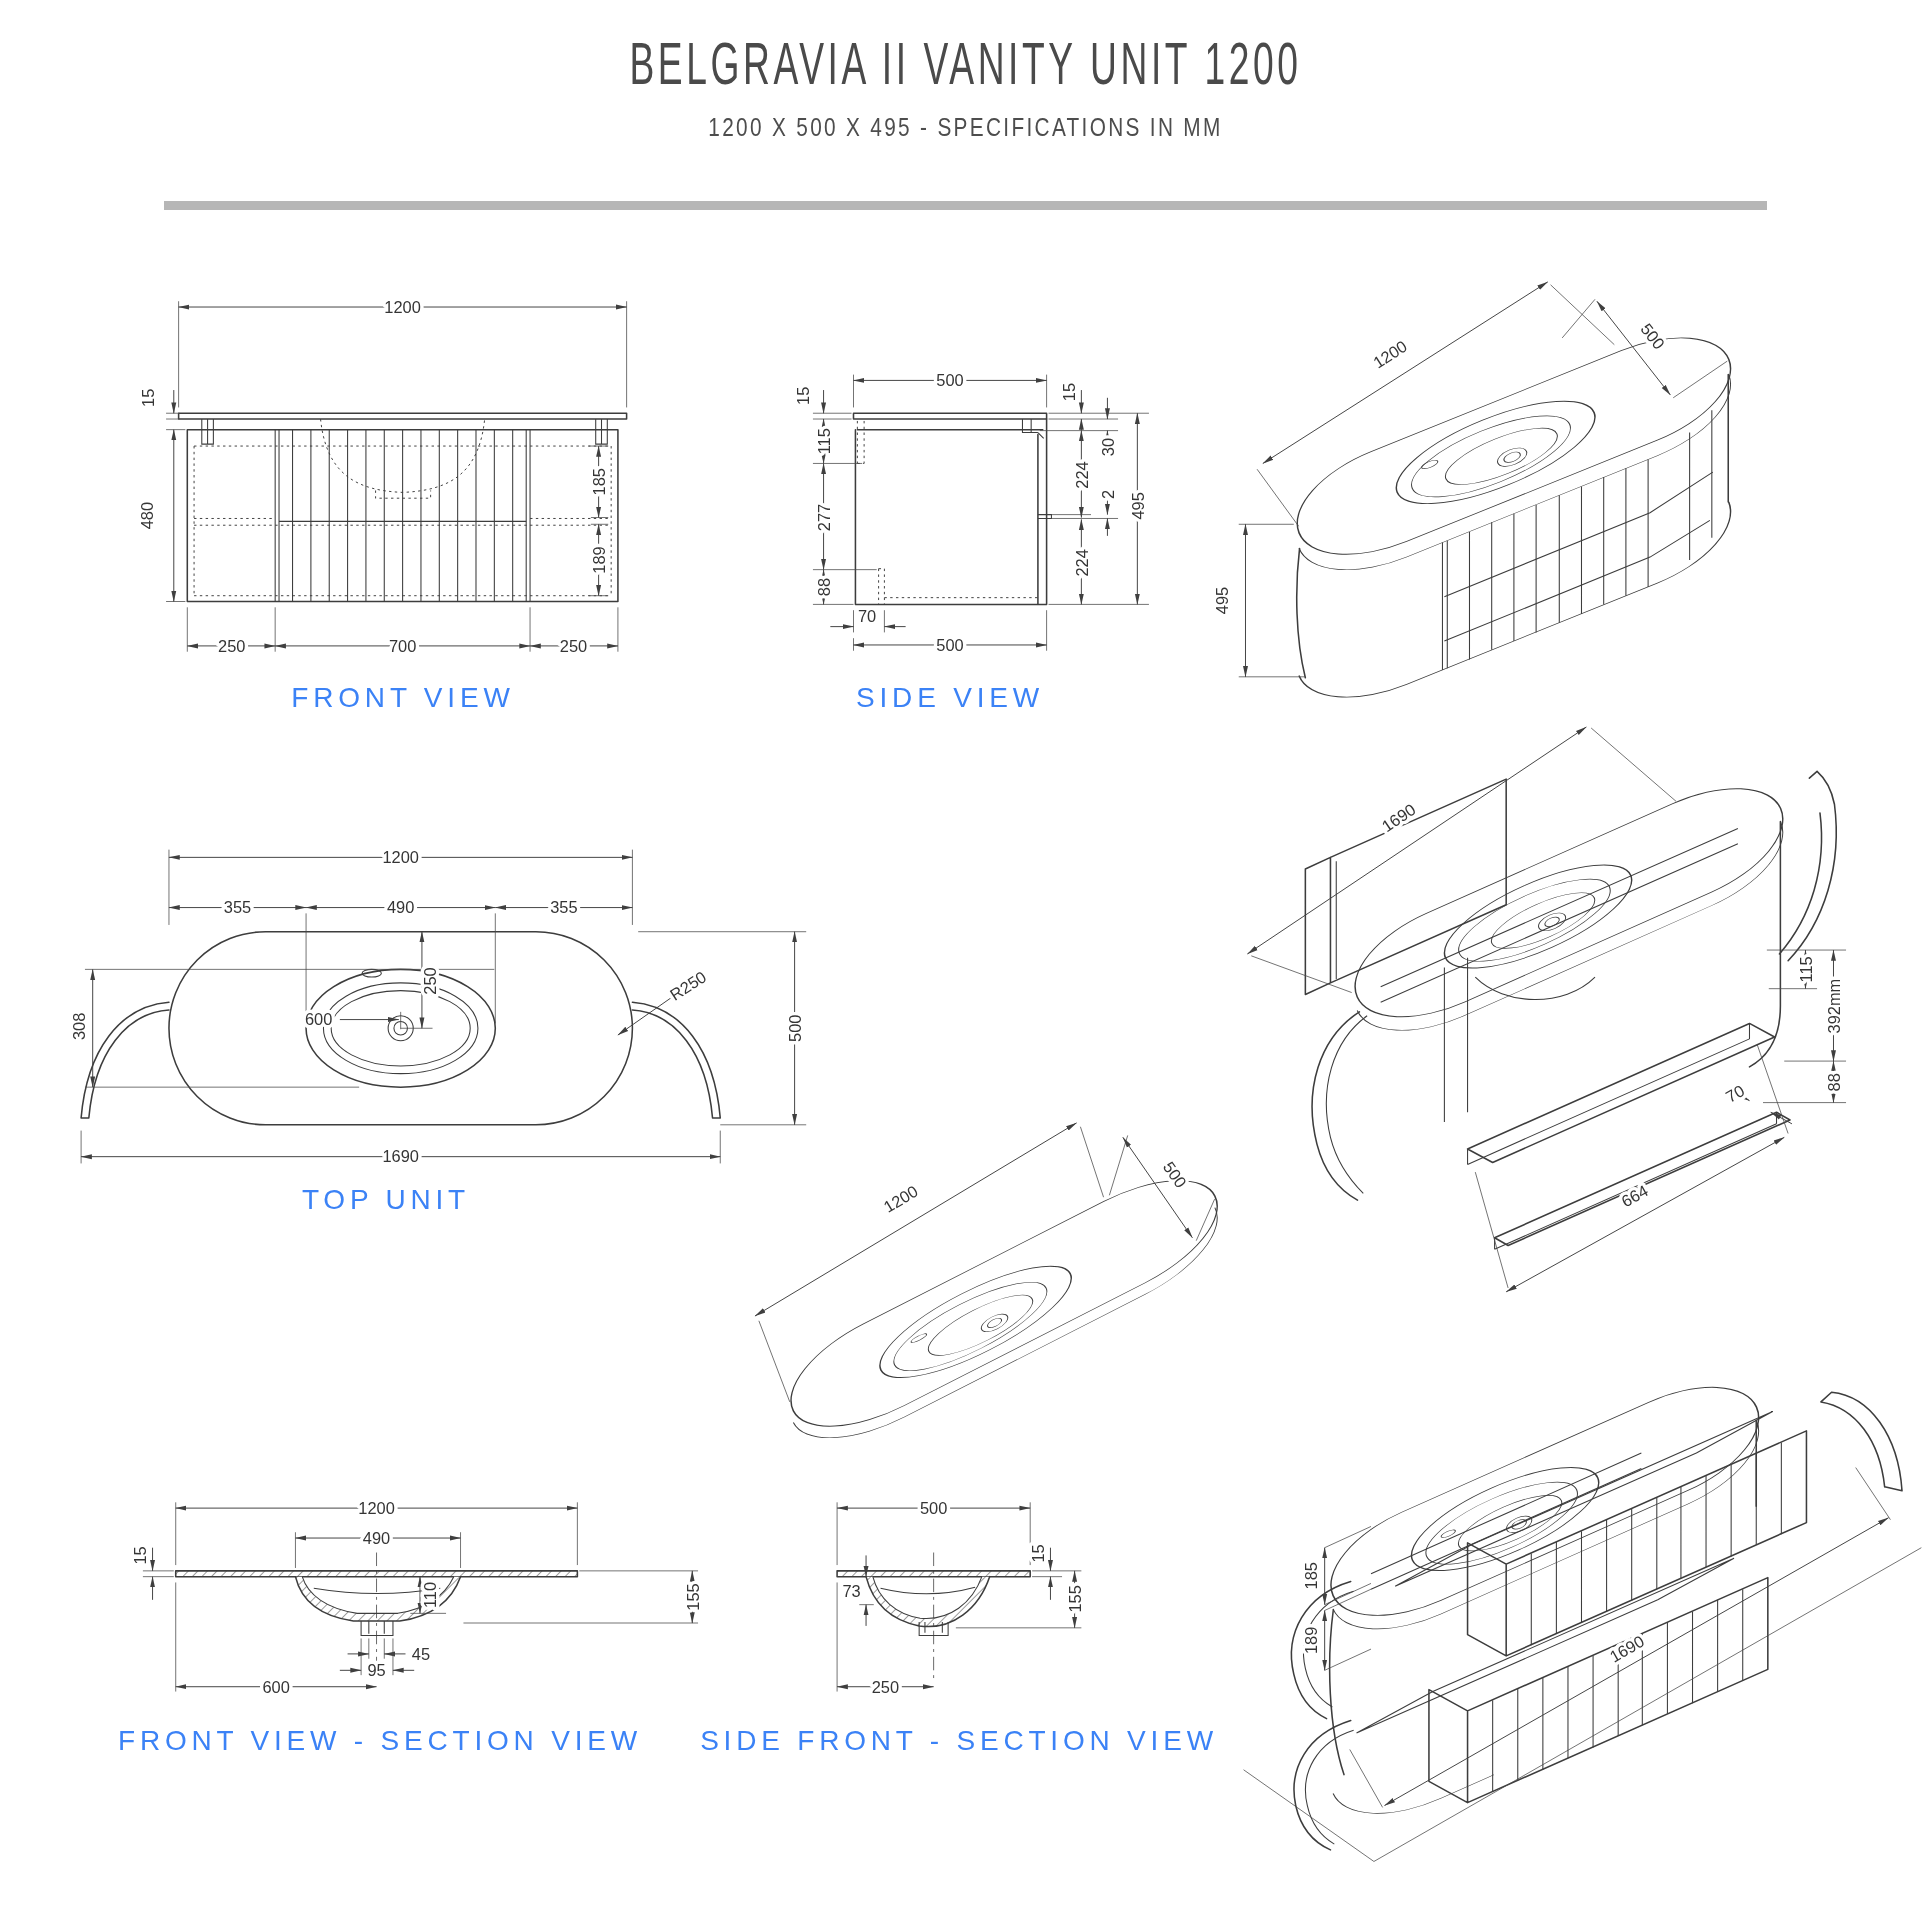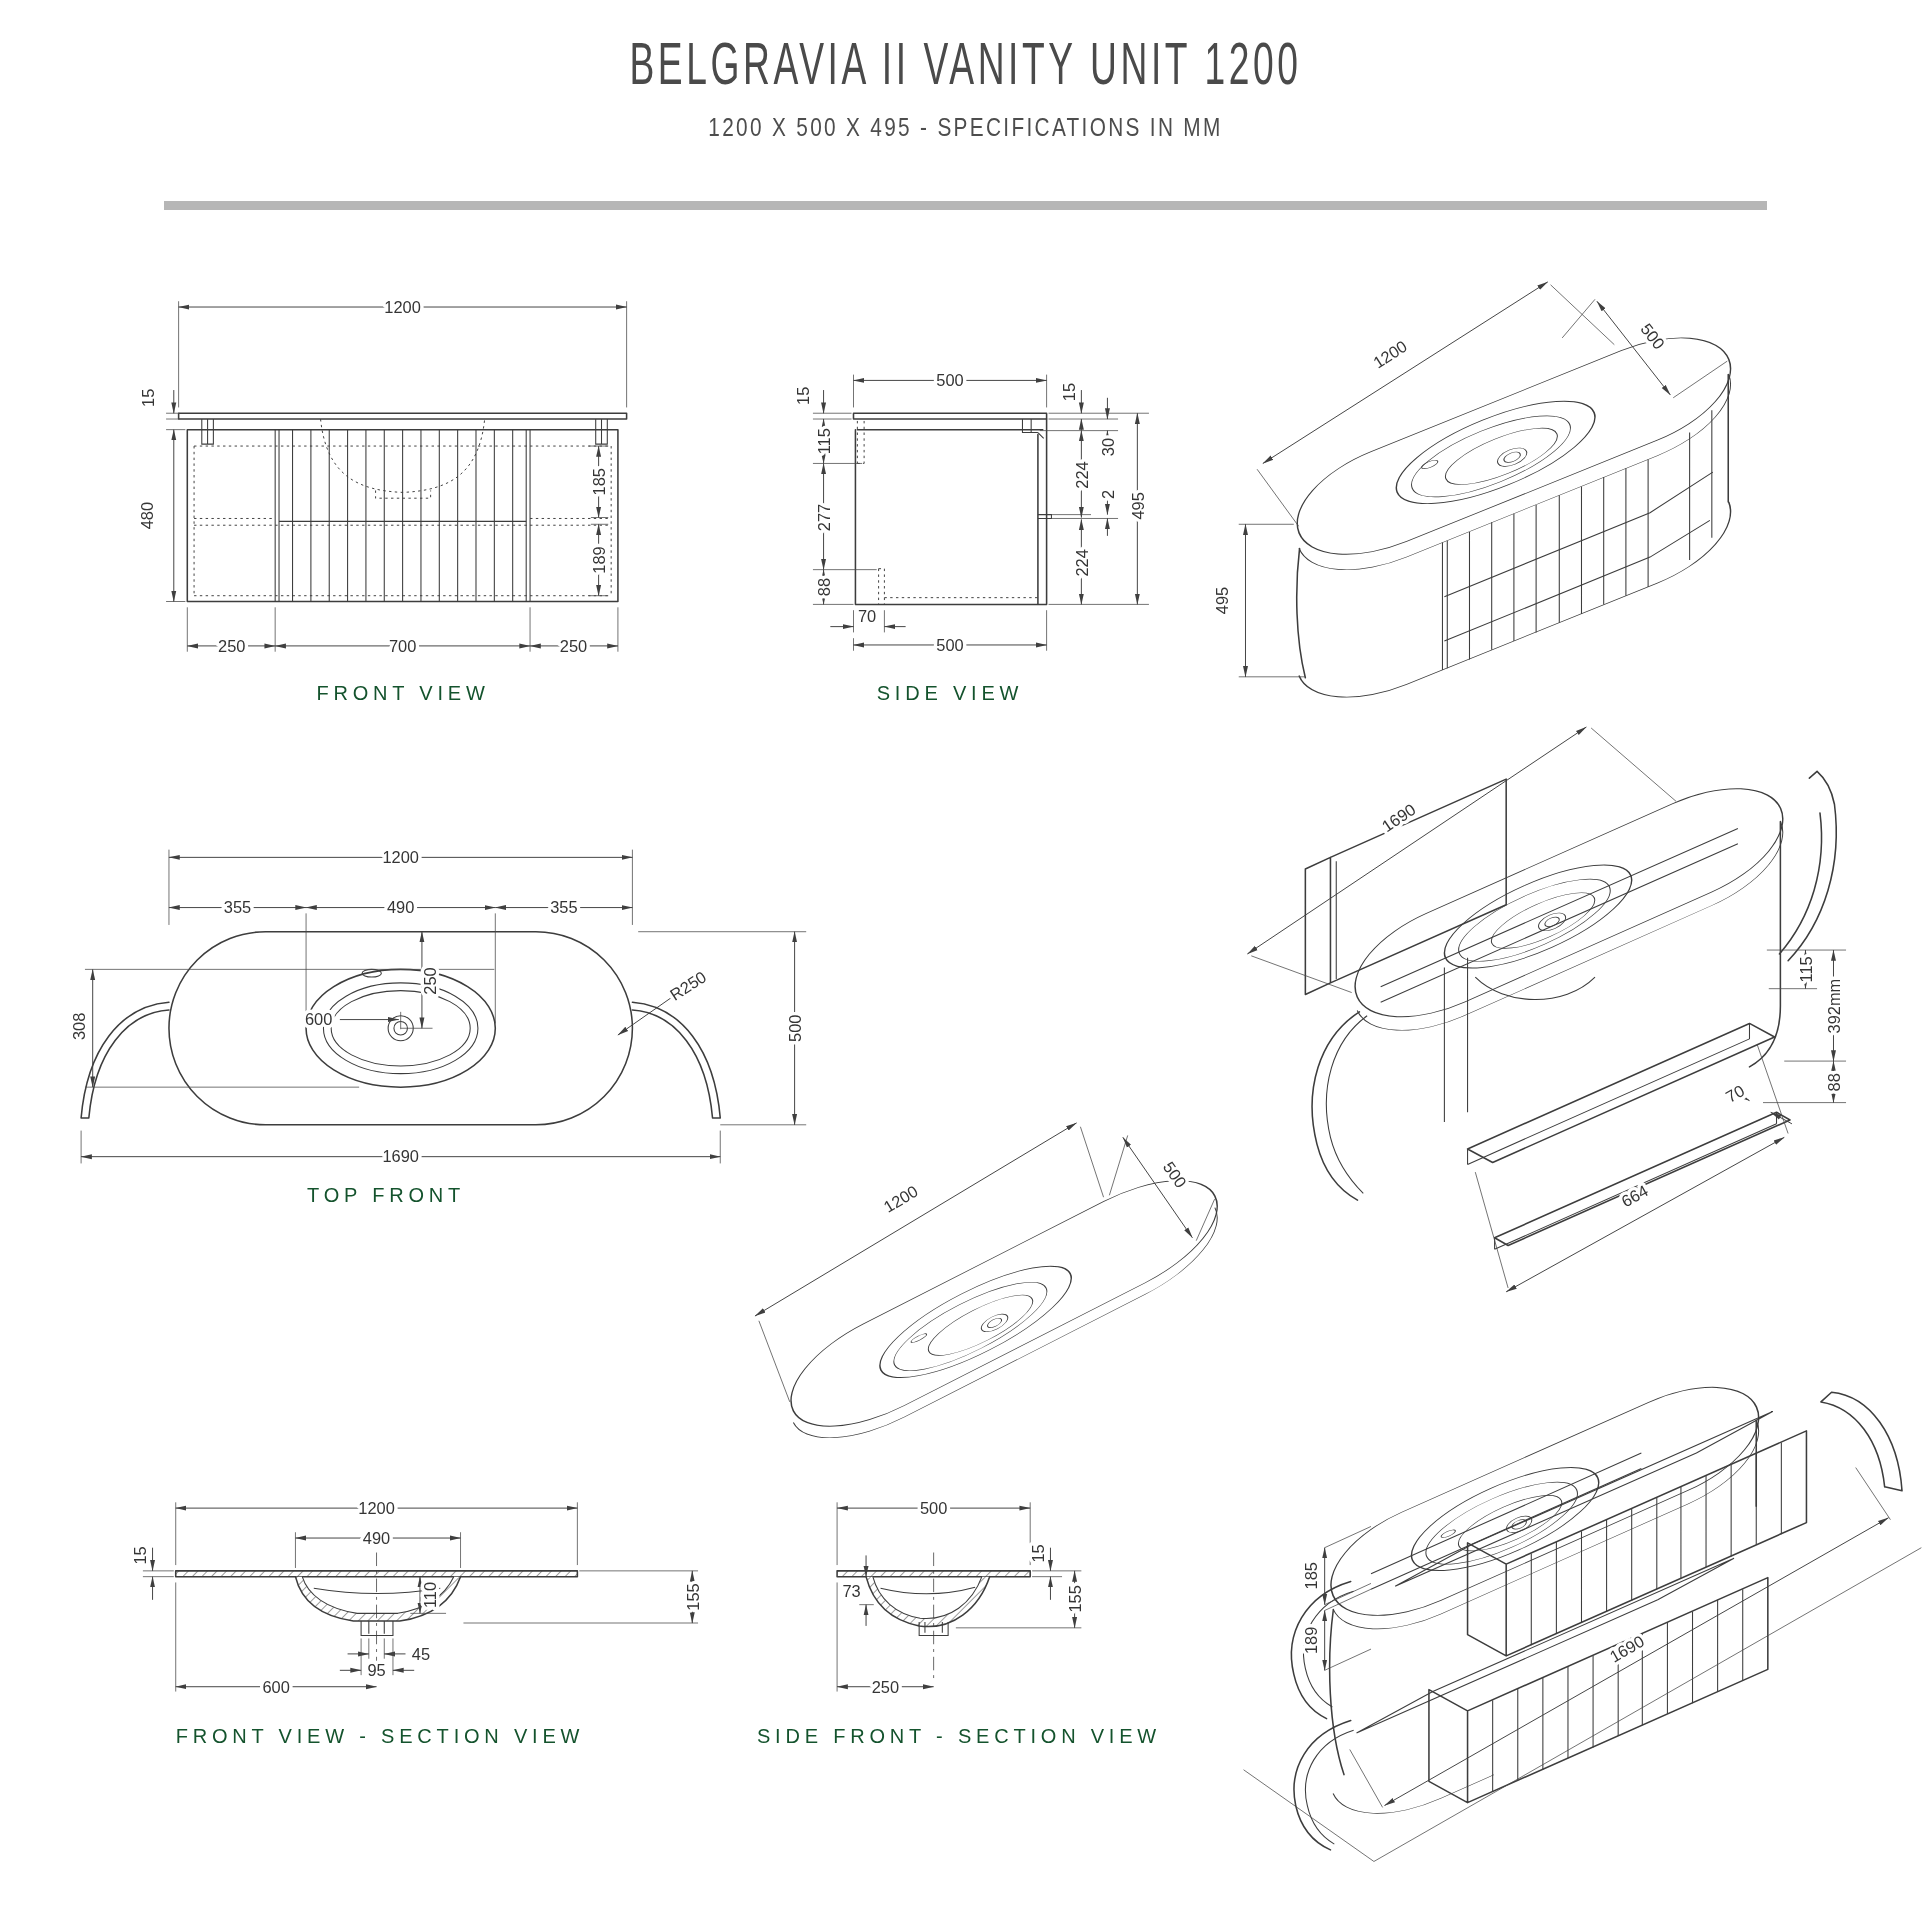--- a/index.html
+++ b/index.html
@@ -2,21 +2,21 @@
 <html><head>
 <meta charset="utf-8">
 <style>
   html,body{margin:0;padding:0;background:#fff;}
   body{position:relative;width:1931px;height:1931px;font-family:"Liberation Sans",sans-serif;overflow:hidden;}
   .title{position:absolute;top:29px;left:0;width:1931px;text-align:center;font-size:60px;
          letter-spacing:5.8px;color:#4a4a4a;font-weight:400;transform:scaleX(.62);}
   .subtitle{position:absolute;top:112px;left:0;width:1931px;text-align:center;font-size:26px;
          letter-spacing:2.9px;color:#4d4d4d;font-weight:400;transform:scaleX(.8);}
   .divider{position:absolute;left:164px;top:201px;width:1603px;height:8.7px;background:#b6b6b6;}
-  .cap{position:absolute;font-size:20px;letter-spacing:4.8px;color:#14532d;white-space:nowrap;
+  .cap{position:absolute;font-size:28px;letter-spacing:4.8px;color:#3b82f6;white-space:nowrap;
        transform:translateX(-50%);font-weight:400;}
   svg{position:absolute;left:0;top:0;}
   .o{stroke:#3d3d3d;stroke-width:1.6;fill:none;stroke-linecap:round;stroke-linejoin:round;}
   .o2{stroke:#3d3d3d;stroke-width:1.1;fill:none;}
   .d{stroke:#3f3f3f;stroke-width:1;fill:none;}
   .x{stroke:#4a4a4a;stroke-width:.8;fill:none;}
   .dot{stroke:#3d3d3d;stroke-width:1;fill:none;stroke-dasharray:2.5 3.5;}
   .cl{stroke:#3d3d3d;stroke-width:.8;fill:none;stroke-dasharray:14 5 3 5;}
   .hz{fill:url(#h);stroke:none;}
   text.dt{font-family:"Liberation Sans",sans-serif;font-size:17px;fill:#353535;text-anchor:middle;
@@ -348,16 +348,16 @@
     <path class="d" d="M1372 1668V1730" marker-start="url(#ar)" marker-end="url(#ar)"></path>
     <text class="dt" transform="rotate(-90 1364 1699)" x="1364" y="1699">189</text>
     <path class="x" d="M1398 1812L1432 1872M1922 1520L1958 1574"></path>
     <path class="d" d="M1434 1870L1956 1572" marker-start="url(#ar)" marker-end="url(#ar)"></path>
     <text class="dt" transform="rotate(-30 1688 1713)" x="1688" y="1713">1690</text>
   </g>
 </svg>
 
 <div class="cap" style="left:403px;top:682px;">FRONT VIEW</div>
 <div class="cap" style="left:950px;top:682px;">SIDE VIEW</div>
-<div class="cap" style="left:386px;top:1184px;">TOP FRONT</div>
+<div class="cap" style="left:386px;top:1184px;">TOP UNIT</div>
 <div class="cap" style="left:380px;top:1725px;">FRONT VIEW - SECTION VIEW</div>
 <div class="cap" style="left:959px;top:1725px;">SIDE FRONT - SECTION VIEW</div>
 
 
 </body></html>

